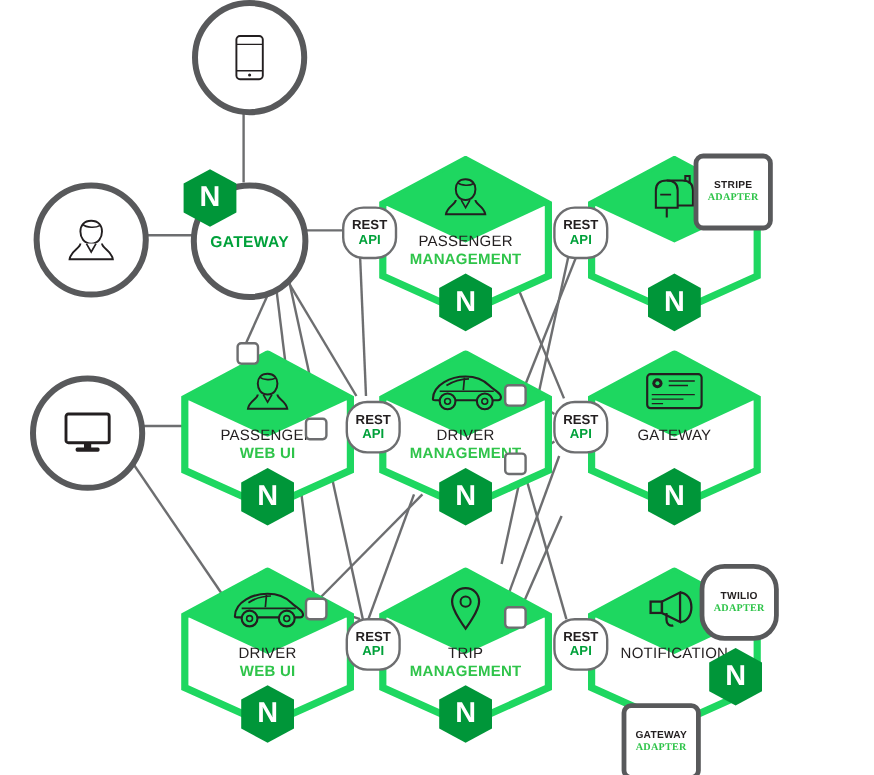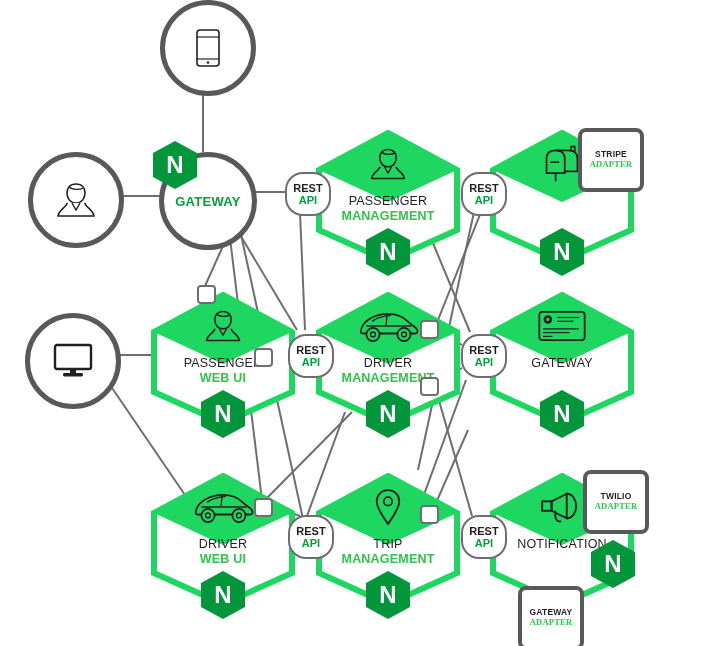--- a/index.html
+++ b/index.html
@@ -385,21 +385,21 @@
   <div class="restbox" style="left:461px;top:515px;">
     <span class="r1">REST</span>
     <span class="r2">API</span>
   </div>
 
   <div class="adapter" style="left:578px;top:128px;">
     <span class="a1">STRIPE</span>
     <span class="a2">ADAPTER</span>
   </div>
 
-  <div class="adapter" style="left:583px;top:470px;">
+  <div class="adapter" style="left:583px;top:470px;border-radius:21px;">
     <span class="a1">TWILIO</span>
     <span class="a2">ADAPTER</span>
   </div>
 
   <div class="adapter" style="left:518px;top:586px;">
     <span class="a1">GATEWAY</span>
     <span class="a2">ADAPTER</span>
   </div>
 
   <div class="conn" style="left:197px;top:285px;"></div>

